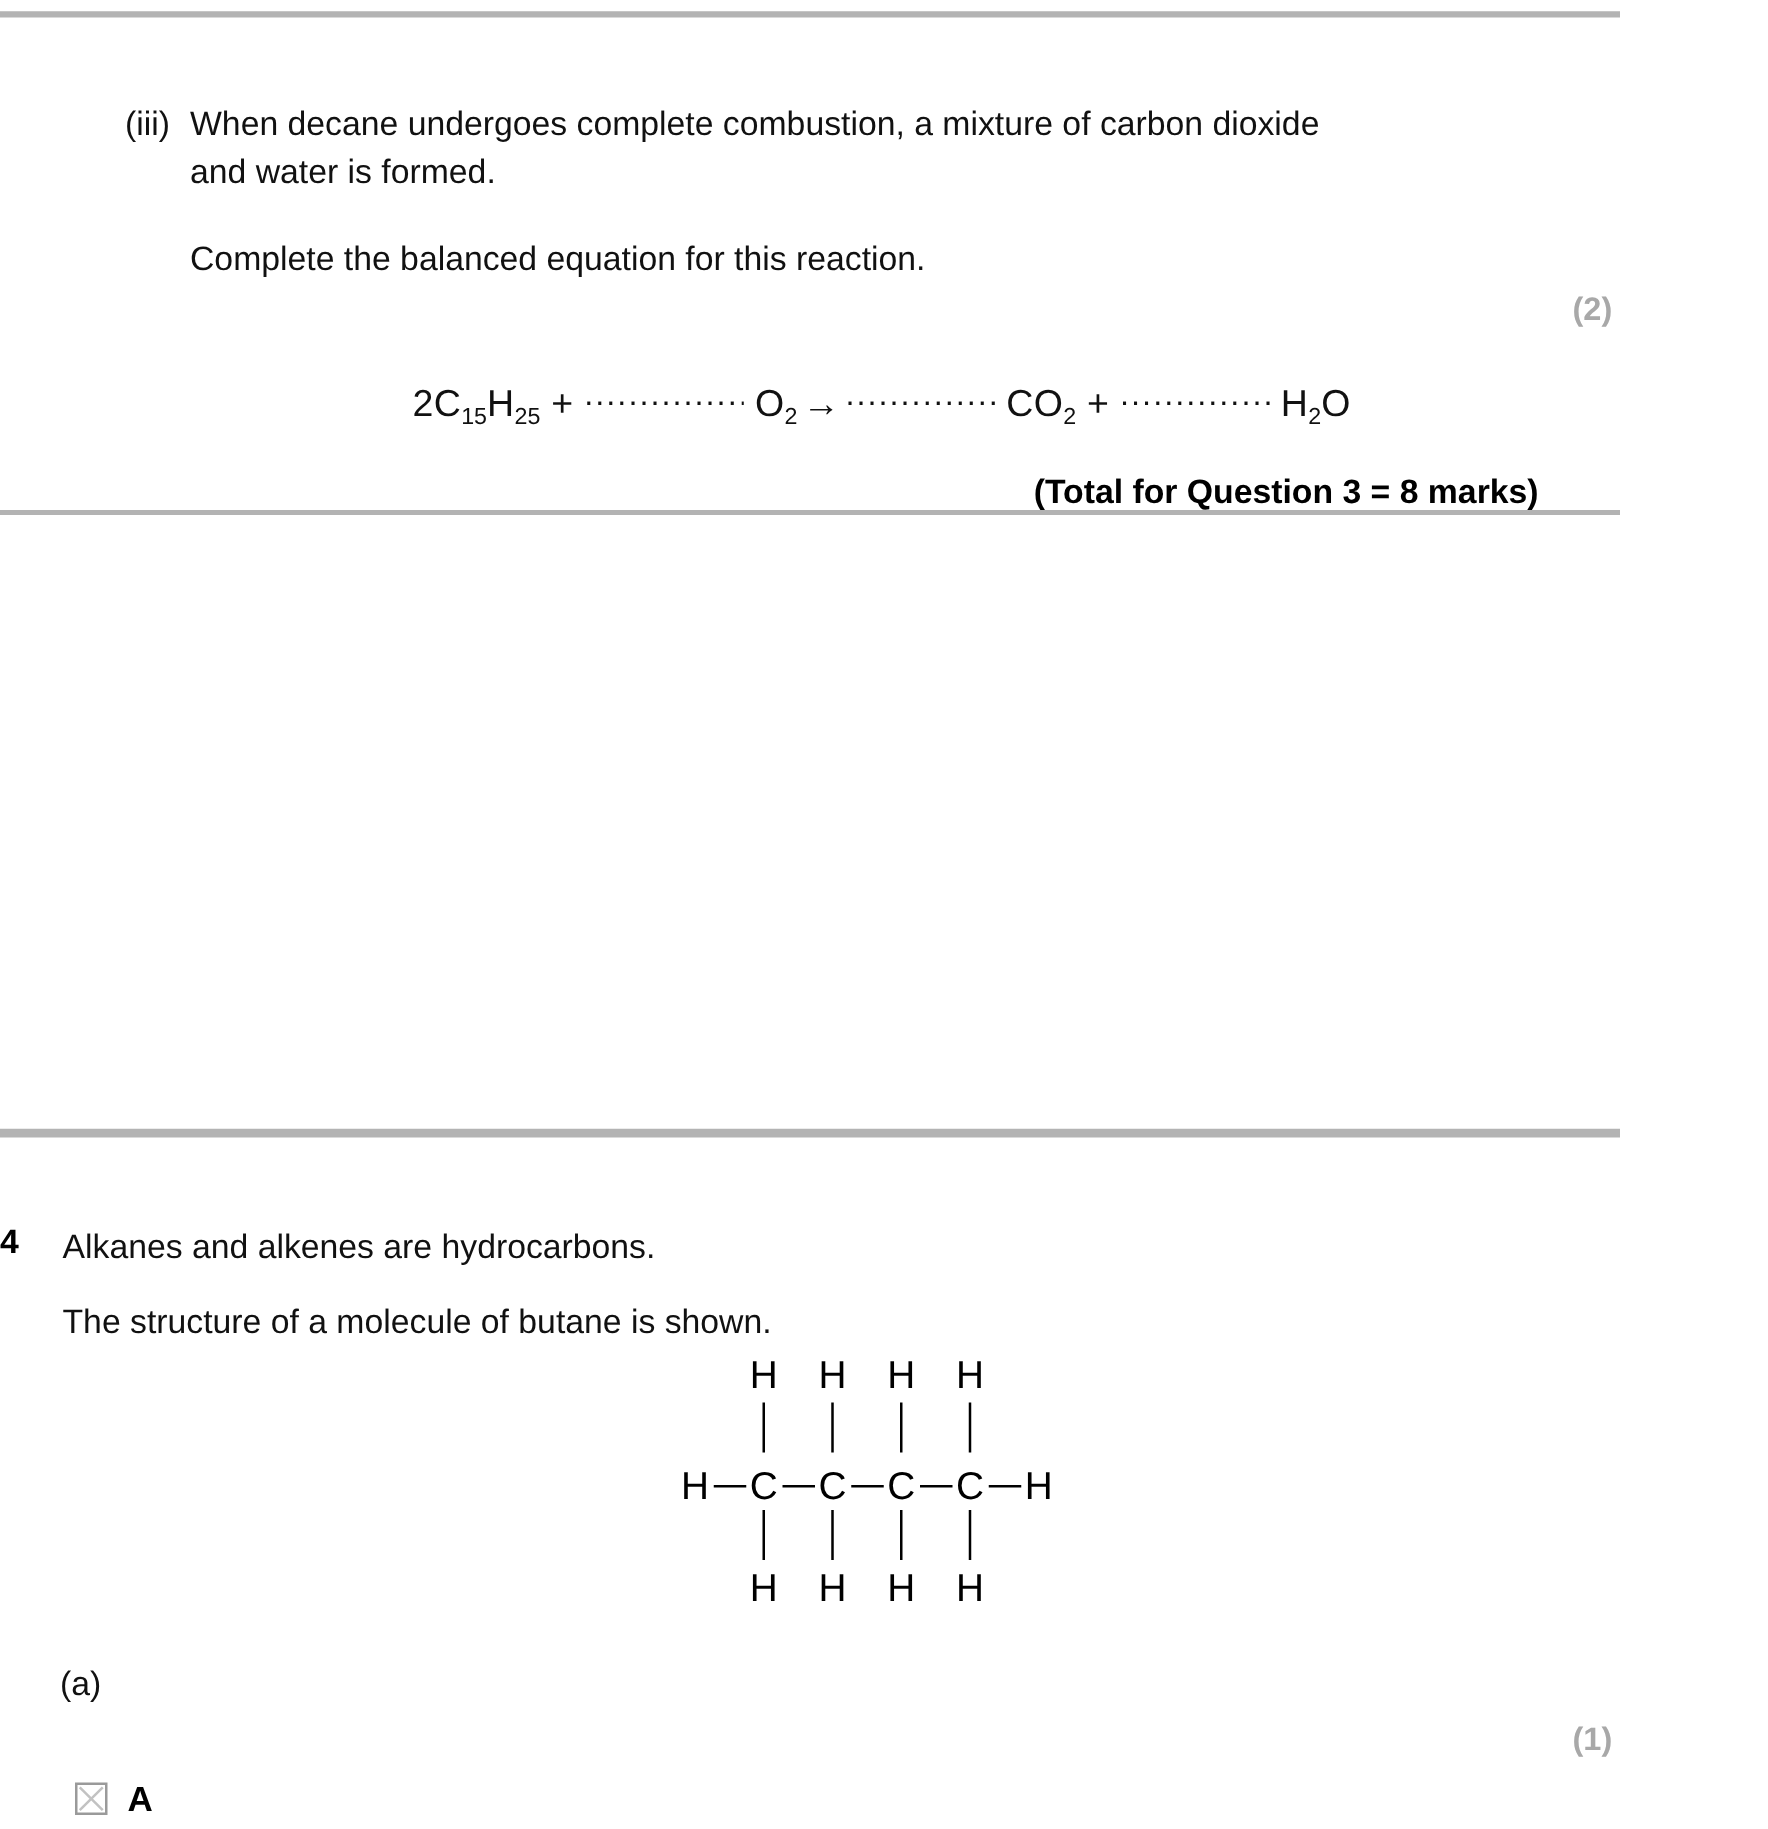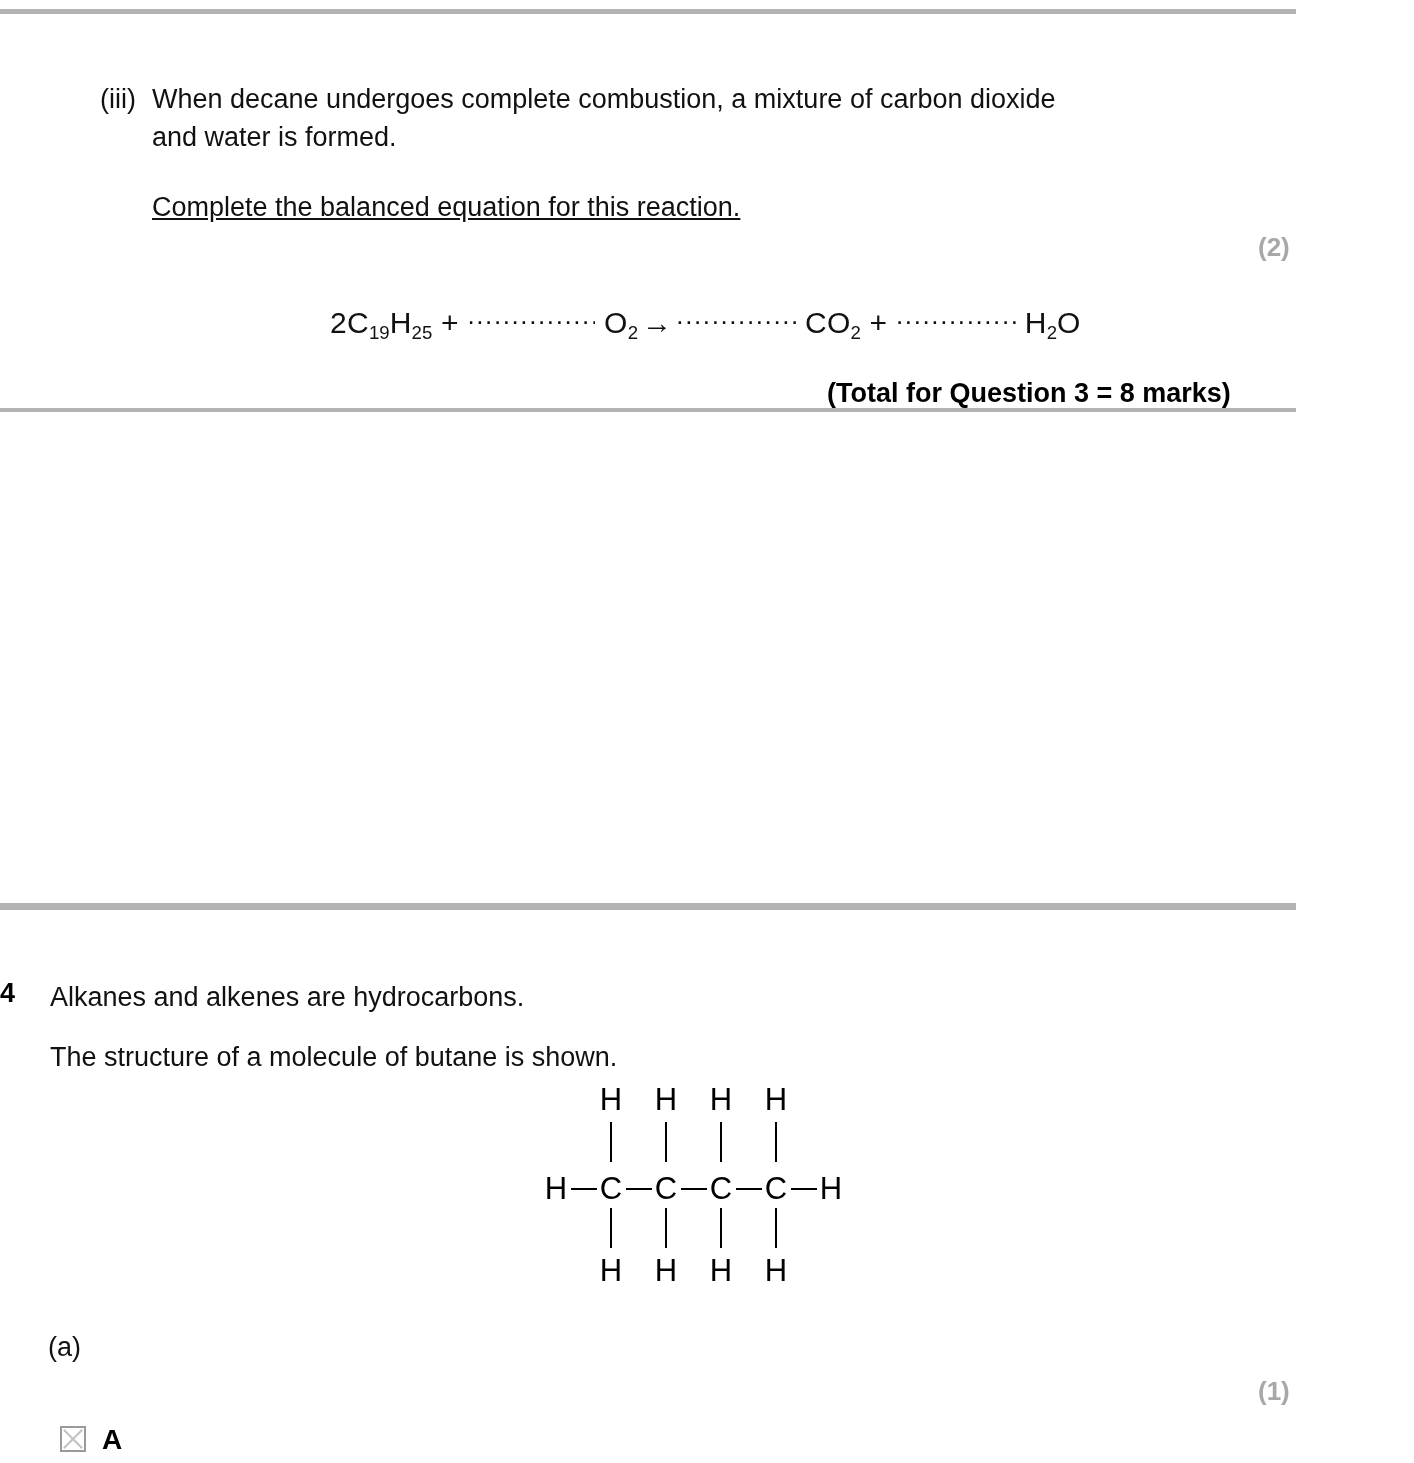--- a/index.html
+++ b/index.html
@@ -62,21 +62,21 @@
     position: absolute;
     font-size: 27px;
     color: #111111;
     white-space: nowrap;
   }
 
   
   #part-iii-label  { left: 100px; top: 80px; }
   #part-iii-line1  { left: 152px; top: 80px; }
   #part-iii-line2  { left: 152px; top: 118px; }
-  #part-iii-line3  { left: 152px; top: 188px; text-decoration: underline; }
+  #part-iii-line3  { left: 152px; top: 188px; }
   #marks-2         { left: 1258px; top: 232px; }
 
   
   .equation {
     position: absolute;
     left: 330px;
     top: 300px;
     font-size: 30px;
     color: #111111;
     white-space: nowrap;
@@ -190,21 +190,21 @@
 
   <div class="rule rule-top"></div>
 
   <div class="txt" id="part-iii-label">(iii)</div>
   <div class="txt" id="part-iii-line2">and water is formed.</div>
   <div class="txt" id="part-iii-line1">When decane undergoes complete combustion, a mixture of carbon dioxide</div>
   <div class="txt" id="part-iii-line3">Complete the balanced equation for this reaction.</div>
   <div class="marks" id="marks-2">(2)</div>
 
   <div class="equation">
-    <span>2C</span><sub>19</sub><span>H</span><sub>25</sub>
+    <span>2C</span><sub>15</sub><span>H</span><sub>25</sub>
     <span>+</span>
     <span class="dots dots-1">........................</span>
     <span>O</span><sub>2</sub><span class="arrow">→</span><span class="dots dots-2">......................</span>
     <span>CO</span><sub>2</sub>
     <span>+</span>
     <span class="dots dots-3">......................</span>
     <span>H</span><sub>2</sub><span>O</span>
   </div>
 
   <div class="total" id="total-q3">(Total for Question 3 = 8 marks)</div>

